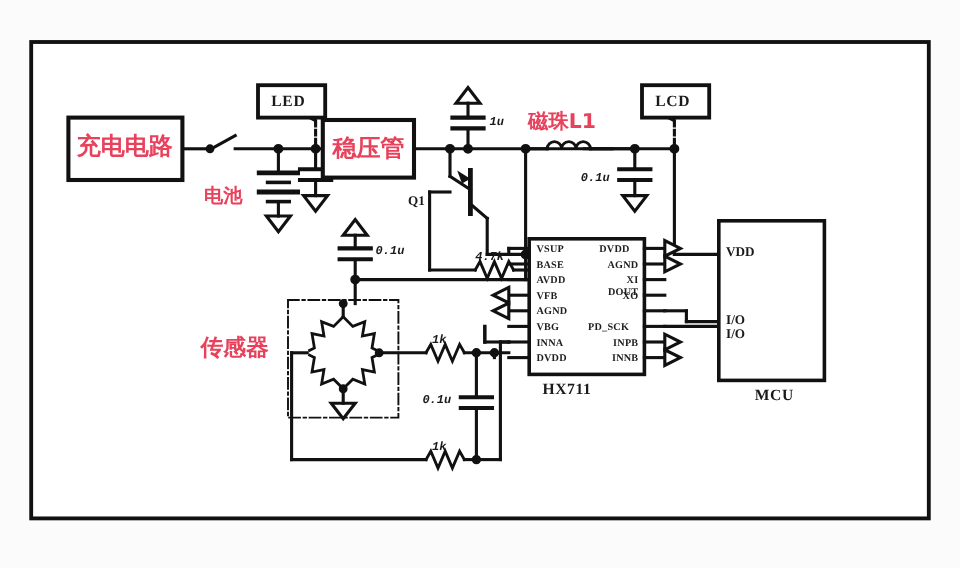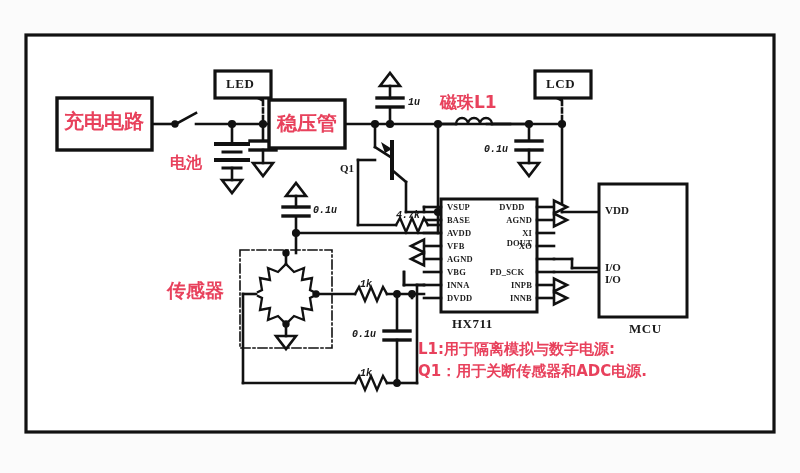--- a/index.html
+++ b/index.html
@@ -285,17 +285,15 @@
   <div class="lbl pin" style="left:492px;top:242px;width:40px;text-align:right;">XO</div>
   <div class="lbl pin" style="left:492px;top:239px;width:40px;text-align:right;">DOUT</div>
   <div class="lbl pin" style="left:490px;top:268px;width:42px;text-align:left;">PD_SCK</div>
   <div class="lbl pin" style="left:492px;top:281px;width:40px;text-align:right;">INPB</div>
   <div class="lbl pin" style="left:492px;top:294px;width:40px;text-align:right;">INNB</div>
 
   <div class="lbl blk" style="left:605px;top:205px;font-size:11px;">VDD</div>
   <div class="lbl blk" style="left:605px;top:262px;font-size:11px;">I/O</div>
   <div class="lbl blk" style="left:605px;top:274px;font-size:11px;">I/O</div>
 
-  <div class="lbl cn-red" style="left:418px;top:342px;font-size:15px;">L1:用于隔离模拟与数字电源:</div>
-  <div class="lbl cn-red" style="left:418px;top:364px;font-size:15px;">Q1：用于关断传感器和ADC电源.</div>
 
 
 </div>
 
 </body></html>

